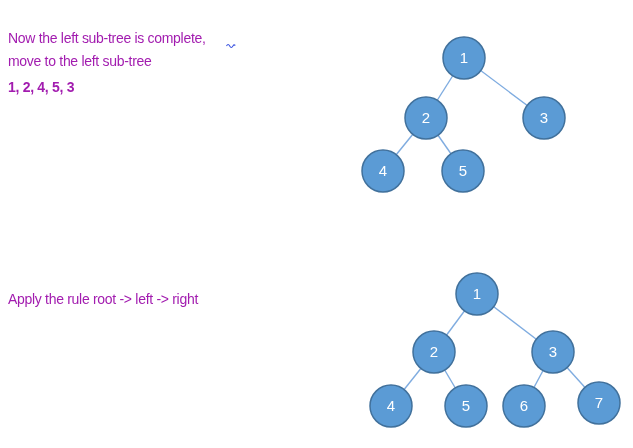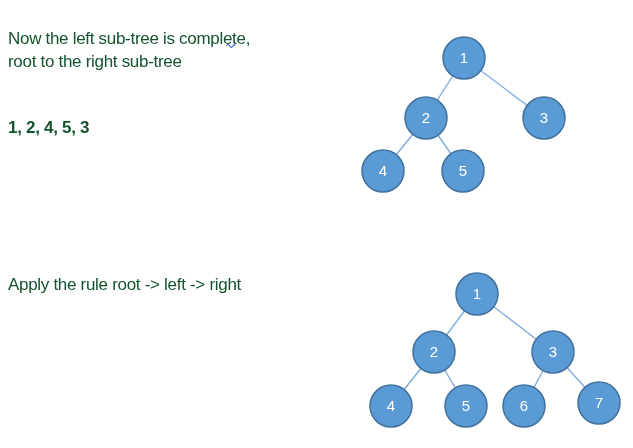--- a/index.html
+++ b/index.html
@@ -10,29 +10,28 @@
   .canvas {
     position: relative;
     width: 633px;
     height: 448px;
     background: #ffffff;
     overflow: hidden;
     font-family: "Liberation Sans", sans-serif;
   }
   .text-block {
     position: absolute;
-    color: #14532d;
-    font-size: 17px;
+    color: #a21caf;
+    font-size: 14px;
     letter-spacing: -0.3px;
     line-height: 23px;
     white-space: nowrap;
   }
   .seq {
     font-weight: bold;
-    margin-top: 40px;
   }
   .tree-svg {
     position: absolute;
     left: 0;
     top: 0;
   }
   .squiggle {
     position: absolute;
     left: 226px;
     top: 43px;
@@ -105,27 +104,27 @@
         </g>
         <g>
           <circle cx="599" cy="403" r="21" fill="#5B9BD5" stroke="#41719C" stroke-width="1.5"></circle>
           <text x="599" y="403" dy="0.35em" text-anchor="middle" fill="#ffffff" font-family="&quot;Liberation Sans&quot;, sans-serif" font-size="15">7</text>
         </g>
       </g>
     </svg>
 
   <div class="text-block" style="left:8px; top:27px;">
     <div>Now the left sub-tree is complete,</div>
-    <div>root to the right sub-tree</div>
+    <div>move to the left sub-tree</div>
   </div>
 
   <svg class="squiggle" viewBox="0 0 10 6">
     <path d="M0.5 3 q1.6 -3 3.2 0 q1.6 3 3.2 0 q1 -2 2.4 -0.5" fill="none" stroke="#3A53E0" stroke-width="1.1"></path>
   </svg>
 
   <div class="text-block seq" style="left:8px; top:76px;">1, 2, 4, 5, 3</div>
 
-  <div class="text-block" style="left:8px; top:273px;">
+  <div class="text-block" style="left:8px; top:288px;">
     <div>Apply the rule root -&gt; left -&gt; right</div>
   </div>
 
 
 </div>
 
 </body></html>

